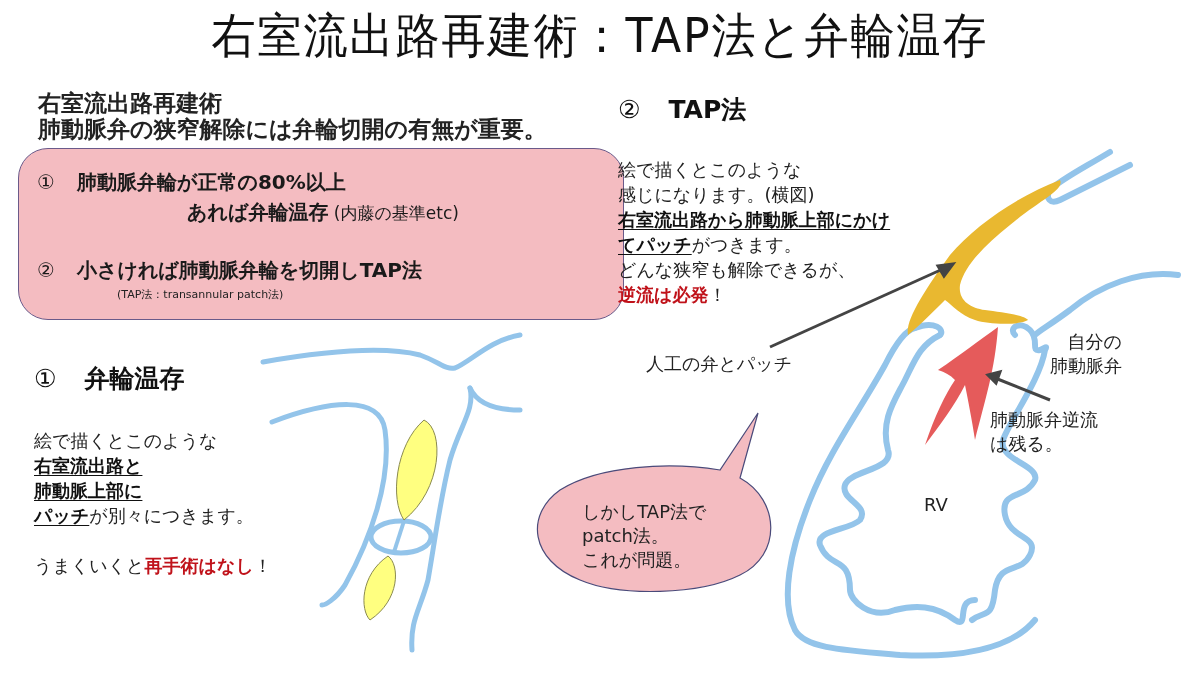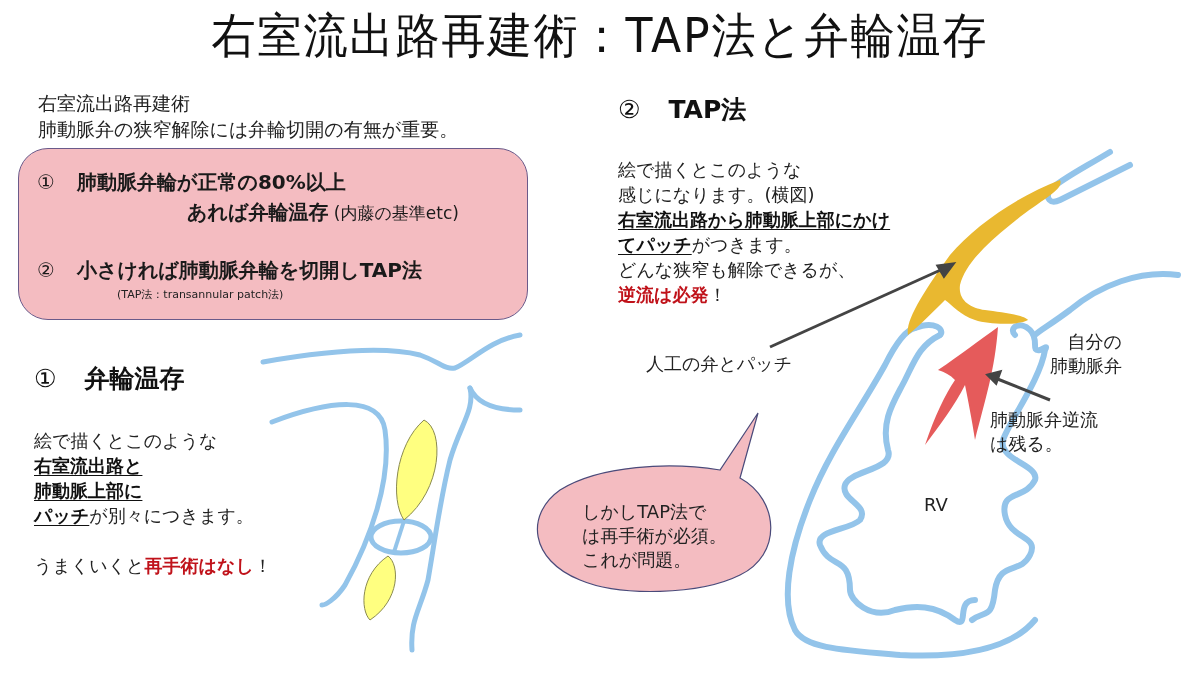--- a/index.html
+++ b/index.html
@@ -1,22 +1,22 @@
 <!DOCTYPE html>
 <html><head>
 <meta charset="utf-8">
 <style>
   html, body { margin:0; padding:0; }
   body { width:1200px; height:675px; background:#ffffff; position:relative; overflow:hidden;
          font-family:"DejaVu Sans", "Liberation Sans", sans-serif; color:#222; }
   .abs { position:absolute; }
   .title { left:0; top:4px; width:1200px; text-align:center; font-size:48px; font-weight:normal;
            letter-spacing:2px; color:#111; transform:scaleX(0.92); }
-  .intro { left:38px; top:90px; font-size:19px; line-height:26px; color:#222; }
-  .pinkbox { left:18px; top:148px; width:510px; height:172px; background:#f4bcc1;
+  .intro { left:38px; top:90px; font-size:23px; line-height:26px; color:#222;font-weight:bold; }
+  .pinkbox { left:18px; top:148px; width:606px; height:172px; background:#f4bcc1;
              border:1.5px solid #6a5a8a; border-radius:30px; box-sizing:border-box; }
   .pb-line { position:absolute; font-size:20px; font-weight:bold; color:#1a1a1a; white-space:nowrap; }
   .pb-num { font-weight:normal; margin-right:22px; }
   .pb-small { font-size:17px; font-weight:normal; }
   .pb-sub { position:absolute; font-size:11px; color:#222; white-space:nowrap; }
   .heading { font-size:25px; font-weight:bold; color:#111; white-space:nowrap; }
   .heading .hnum { font-weight:normal; margin-right:28px; }
   .body-text { font-size:18px; line-height:25px; color:#222; white-space:nowrap; }
   .u { text-decoration:underline; font-weight:bold; color:#111; text-underline-offset:3px; }
   .red { color:#c0121a; font-weight:bold; }
@@ -124,15 +124,15 @@
   <div>肺動脈弁</div>
 </div>
 <div class="abs label" style="left:990px; top:408px;">
   <div>肺動脈弁逆流</div>
   <div>は残る。</div>
 </div>
 <div class="abs label" style="left:924px; top:493px;">RV</div>
 
 <div class="abs bubble-text" style="left:582px; top:500px;">
   <div>しかしTAP法で</div>
-  <div>は再手術が必須。</div>
+  <div>patch法。</div>
   <div>これが問題。</div>
 </div>
 
 </body></html>

